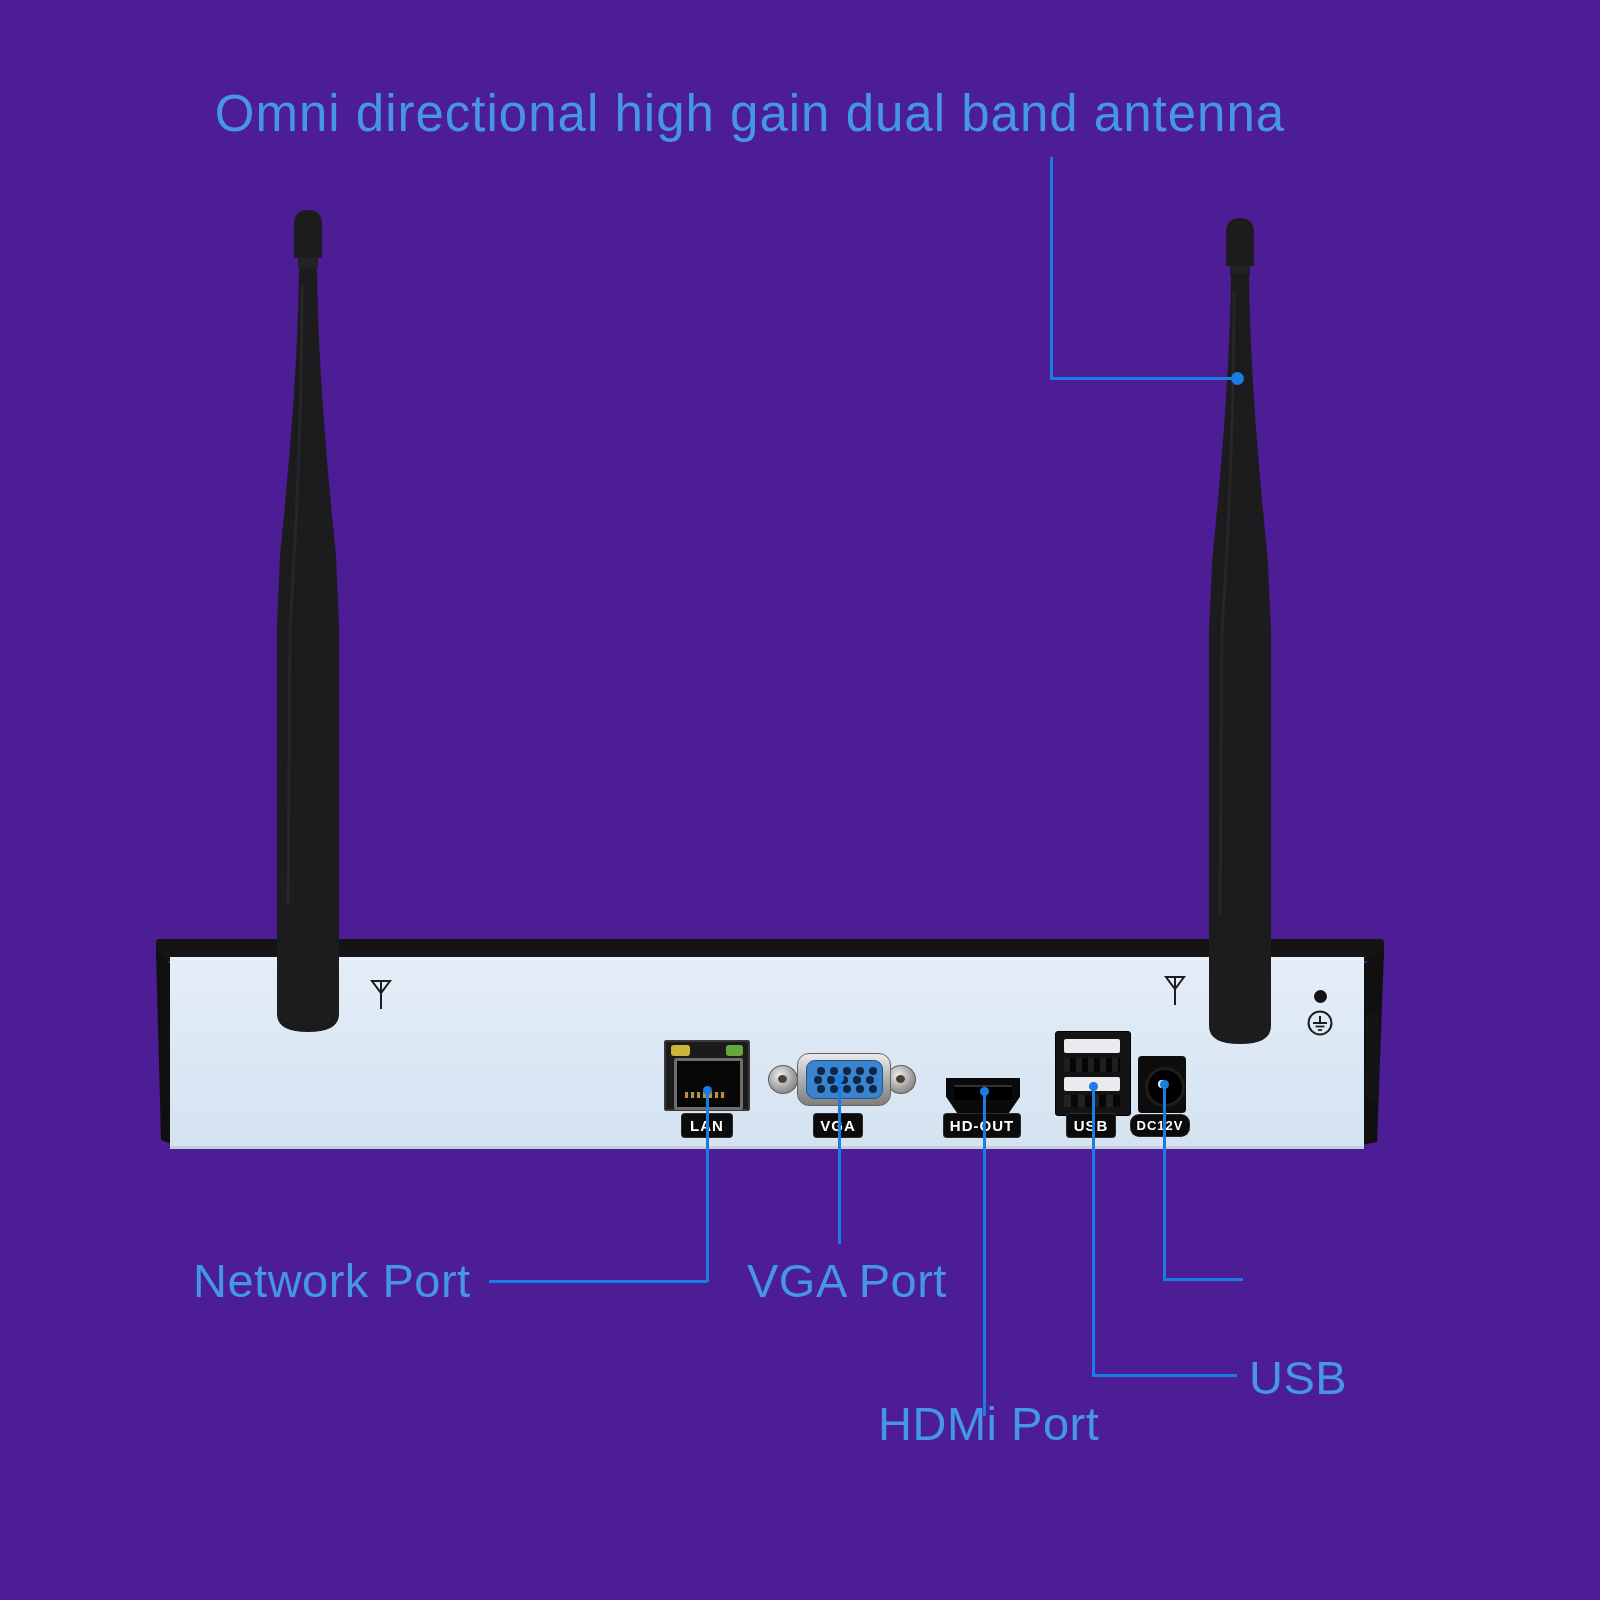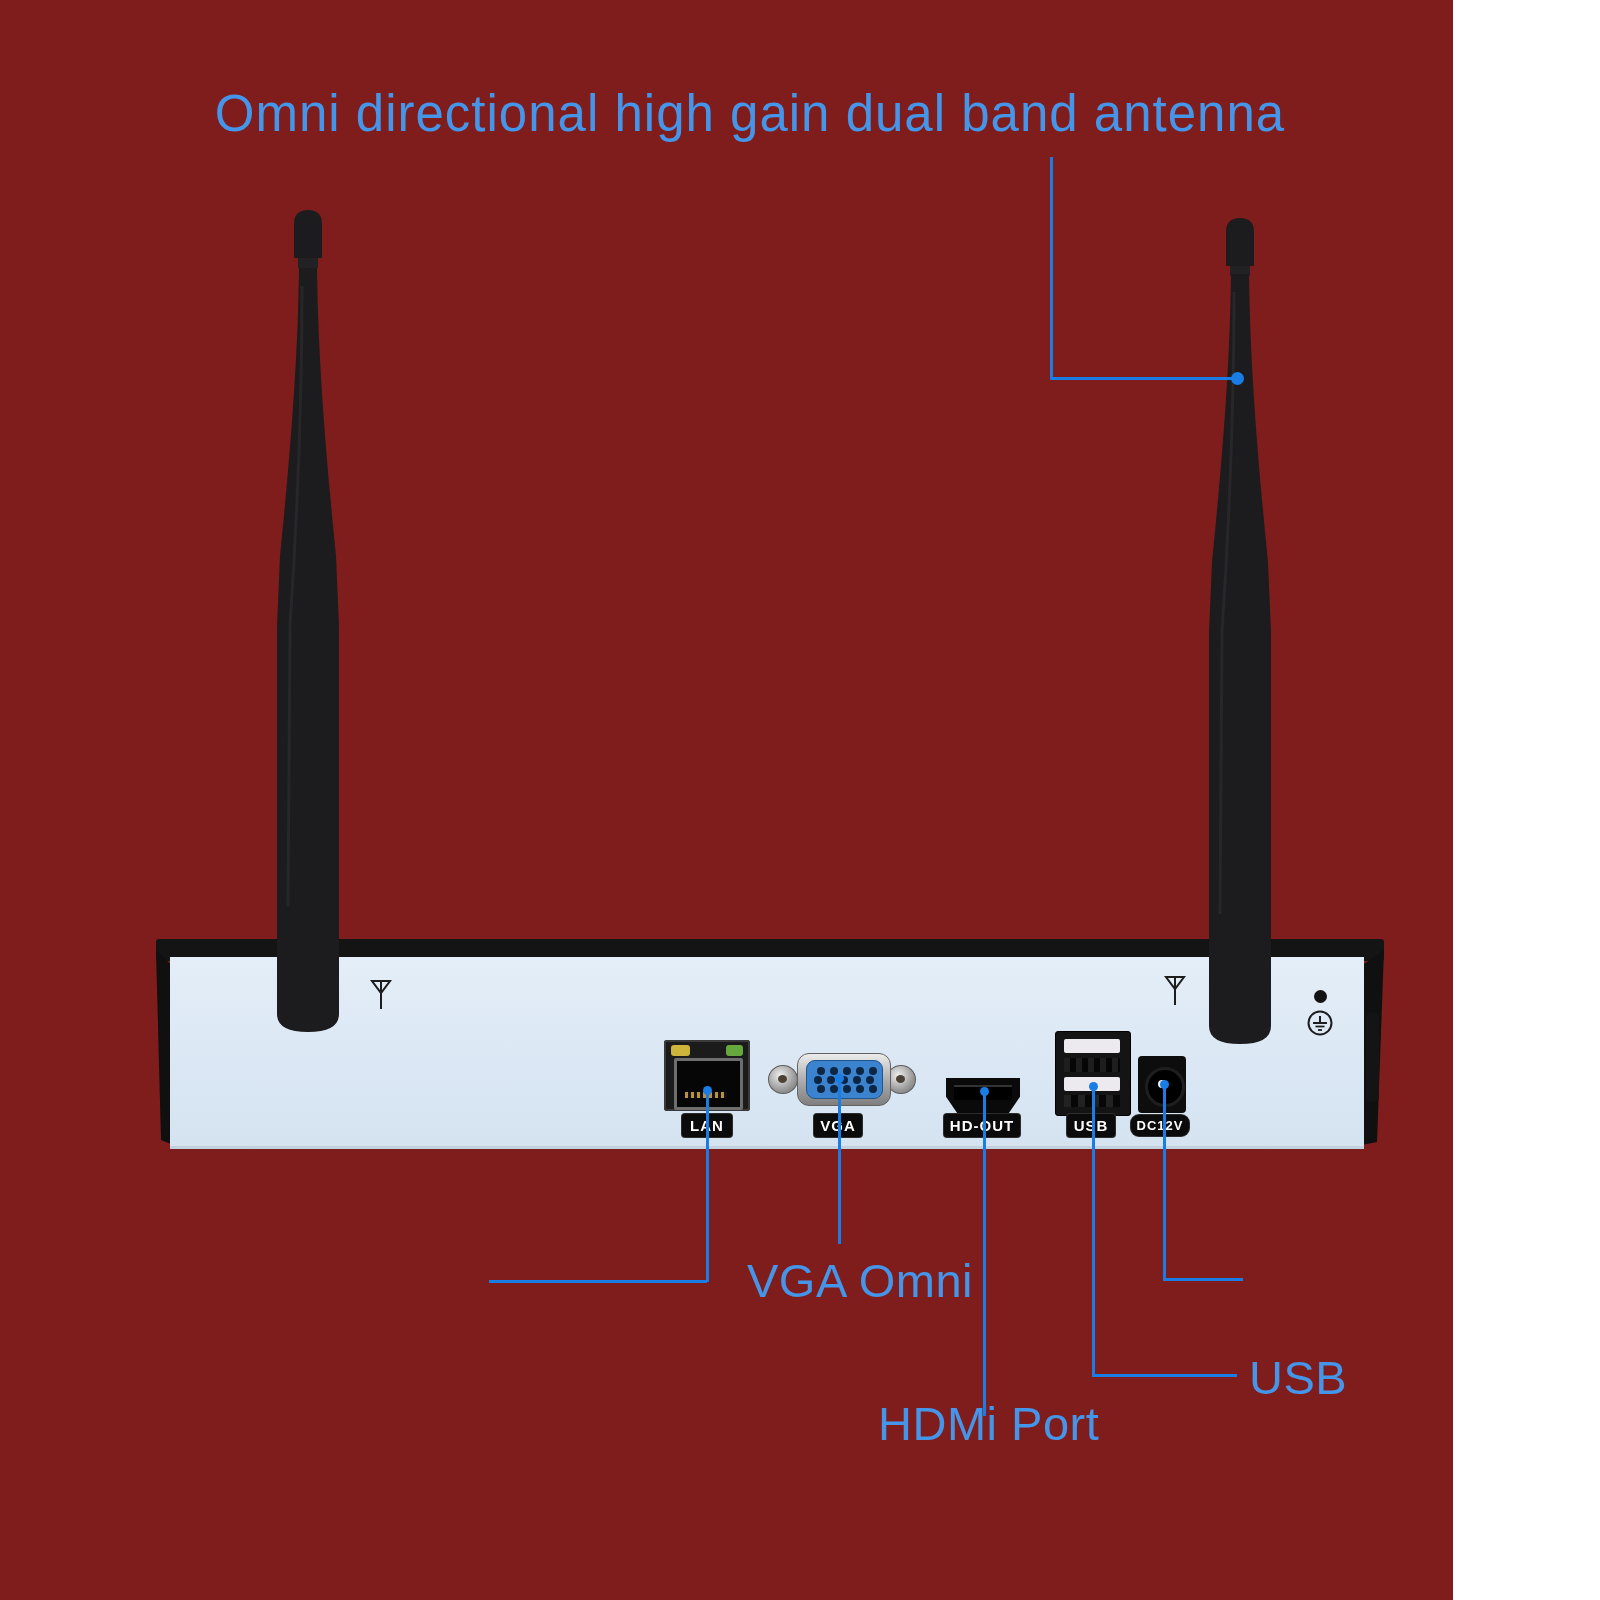--- a/index.html
+++ b/index.html
@@ -1,17 +1,17 @@
 <!DOCTYPE html>
 <html style="--callout-text: #4595e9; --callout-line: #1a7ce5; --panel-face: #dce9f5; --device-frame: #141414; --antenna-black: #1c1c1e; --vga-connector: #3b82cf; --lan-led-left: #cdb53b; --lan-led-right: #67a83e; --plate-bg: #0b0b0b; --plate-text: #ffffff;"><head>
 <meta charset="utf-8">
 <style>
   html,body{margin:0;padding:0;background:#fff;}
   #stage{
-    position:relative;width:1453px;height:1600px;background:#7f1d1d;overflow:hidden;
+    position:relative;width:1600px;height:1600px;background:#4c1d95;overflow:hidden;
     font-family:"Liberation Sans", sans-serif;
   }
   .abs{position:absolute;}
   
   .title{
     left:100px;top:84px;width:1300px;text-align:center;
     font-size:51px;font-weight:300;letter-spacing:1px;color:var(--callout-text);
     z-index:6;
   }
   .callout-label{
@@ -187,17 +187,18 @@
   <div class="abs line" style="left:983px;top:1091px;width:3px;height:325px;"></div>
 
   <div class="abs dot" style="left:1089px;top:1082px;width:9px;height:9px;"></div>
   <div class="abs line" style="left:1092px;top:1086px;width:3px;height:291px;"></div>
   <div class="abs line" style="left:1092px;top:1374px;width:145px;height:3px;"></div>
 
   <div class="abs dot" style="left:1160px;top:1080px;width:9px;height:9px;"></div>
   <div class="abs line" style="left:1163px;top:1084px;width:3px;height:197px;"></div>
   <div class="abs line" style="left:1163px;top:1278px;width:80px;height:3px;"></div>
 
-  <div class="abs callout-label" style="left:747px;top:1253px;">VGA Omni</div>
+  <div class="abs callout-label" style="left:193px;top:1253px;">Network Port</div>
+  <div class="abs callout-label" style="left:747px;top:1253px;">VGA Port</div>
   <div class="abs callout-label" style="left:1249px;top:1350px;">USB</div>
   <div class="abs callout-label" style="left:846px;top:1396px;margin-left:32px;">HDMi Port</div>
 
 </div>
 
 </body></html>

